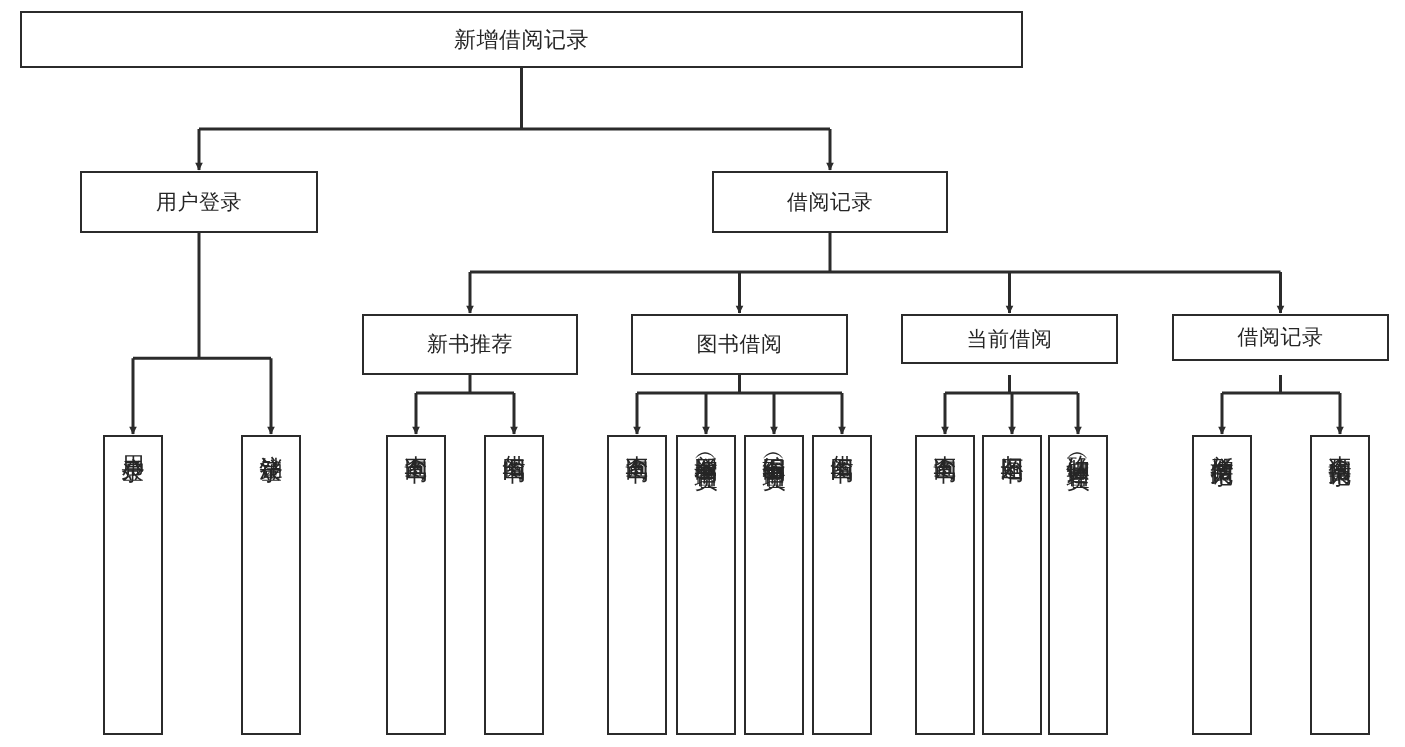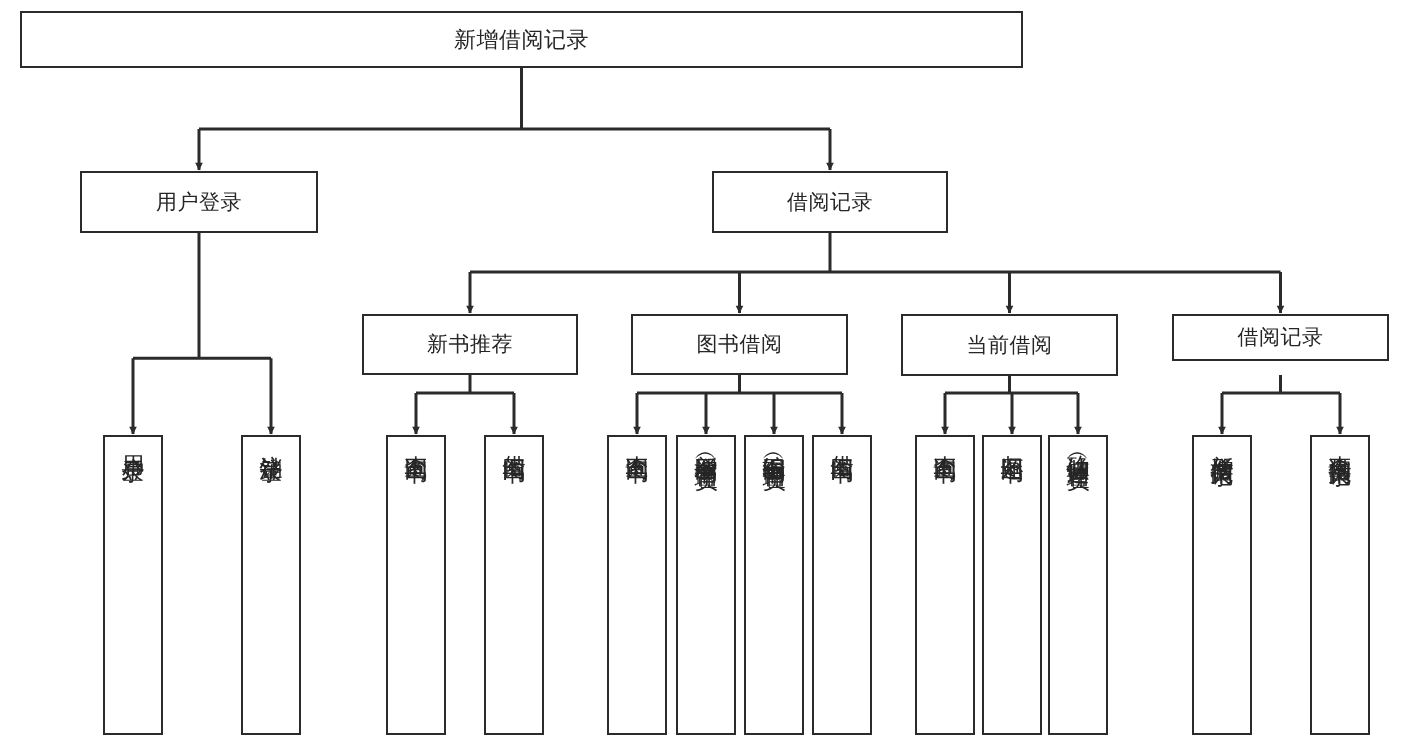--- a/index.html
+++ b/index.html
@@ -130,21 +130,21 @@
       </div>
       <div class="node h" id="node-bookmgmt" style="left: 712px; top: 171px; width: 236px; height: 62px;">
         <span class="node-label">借阅记录</span>
       </div>
       <div class="node h" id="node-newbook" style="left: 362px; top: 314px; width: 216px; height: 61px;">
         <span class="node-label">新书推荐</span>
       </div>
       <div class="node h" id="node-borrow" style="left: 631px; top: 314px; width: 217px; height: 61px;">
         <span class="node-label">图书借阅</span>
       </div>
-      <div class="node h" id="node-current" style="left: 901px; top: 314px; width: 217px; height: 62px;">
+      <div class="node h" id="node-current" style="left: 901px; top: 314px; width: 217px; height: 50px;">
         <span class="node-label">当前借阅</span>
       </div>
       <div class="node h" id="node-records" style="left: 1172px; top: 314px; width: 217px; height: 47px;">
         <span class="node-label">借阅记录</span>
       </div>
       <div class="node v" id="node-l-login" style="left: 103px; top: 435px; width: 60px; height: 300px;">
         <span class="node-label">用户登录</span>
       </div>
       <div class="node v" id="node-l-logout" style="left: 241px; top: 435px; width: 60px; height: 300px;">
         <span class="node-label">注销登录</span>

